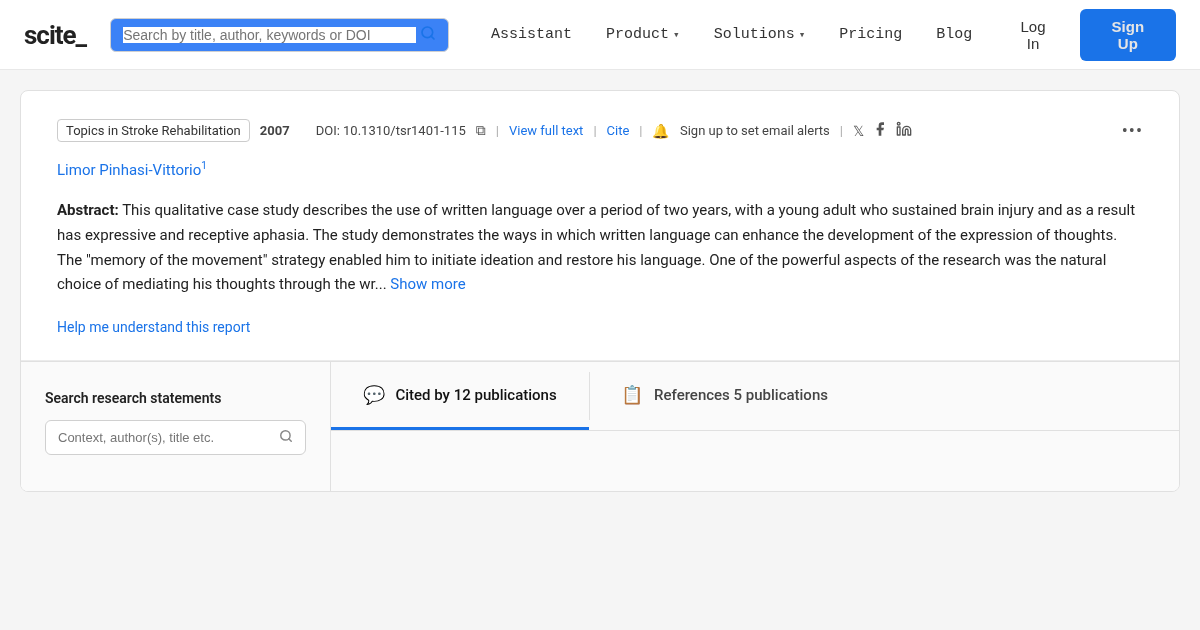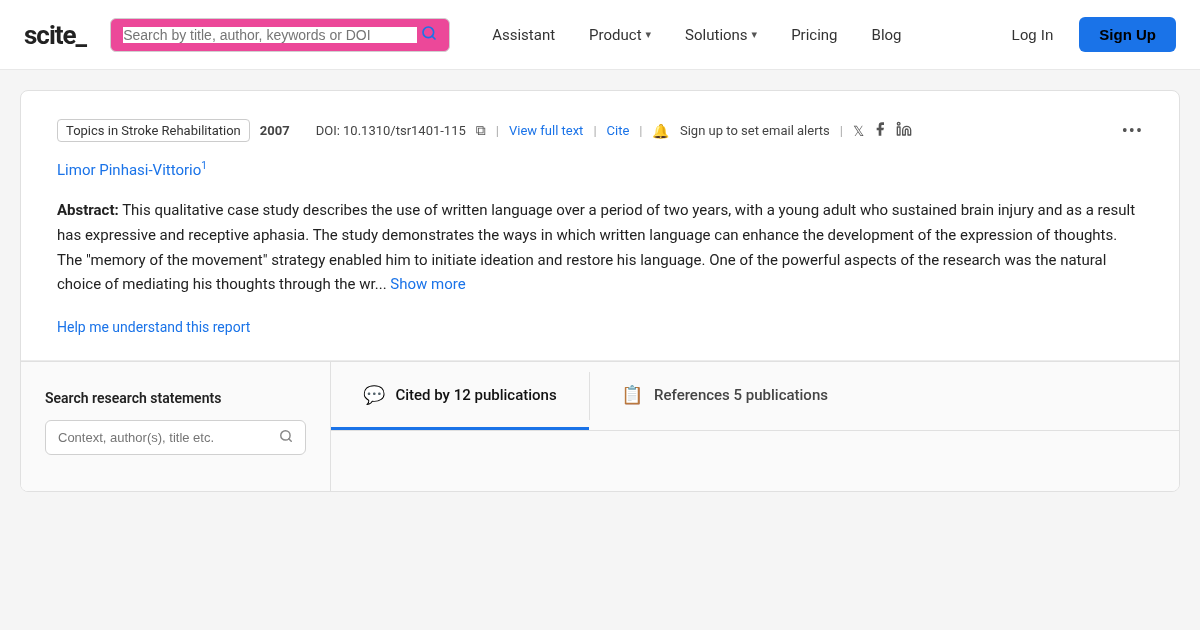--- a/index.html
+++ b/index.html
@@ -23,36 +23,37 @@
       letter-spacing: -1px;
     }
     .logo span { color: #222; }
     .search-bar {
       display: flex;
       align-items: center;
       border: 1.5px solid #d0d0d0;
       border-radius: 6px;
       padding: 6px 12px;
       width: 340px;
-      background: #ec4899;
+      background: #3b82f6;
       margin-right: 20px;
     }
     .search-bar input {
       border: none;
       outline: none;
       font-size: 14px;
       color: #555;
       width: 100%;
     }
     .search-icon-svg { color: #1a73e8; margin-left: 4px; flex-shrink: 0; }
     .nav-links {
       display: flex;
       align-items: center;
       gap: 6px;
       flex: 1;
+      font-family: Liberation Mono, monospace;
     }
     .nav-item {
       display: flex;
       align-items: center;
       padding: 8px 14px;
       font-size: 15px;
       color: #333;
       cursor: pointer;
       border-radius: 4px;
       gap: 4px;
@@ -65,21 +66,21 @@
       font-size: 15px;
       color: #333;
       cursor: pointer;
       border-radius: 4px;
       border: none;
       background: none;
     }
     .signup-btn {
       padding: 9px 20px;
       font-size: 15px;
-      color: #000000;
+      color: #e5e5e5;
       background: #1a73e8;
       border: none;
       border-radius: 6px;
       cursor: pointer;
       font-weight: 600;
     }
 
     
     .content-wrapper {
       max-width: 1160px;

